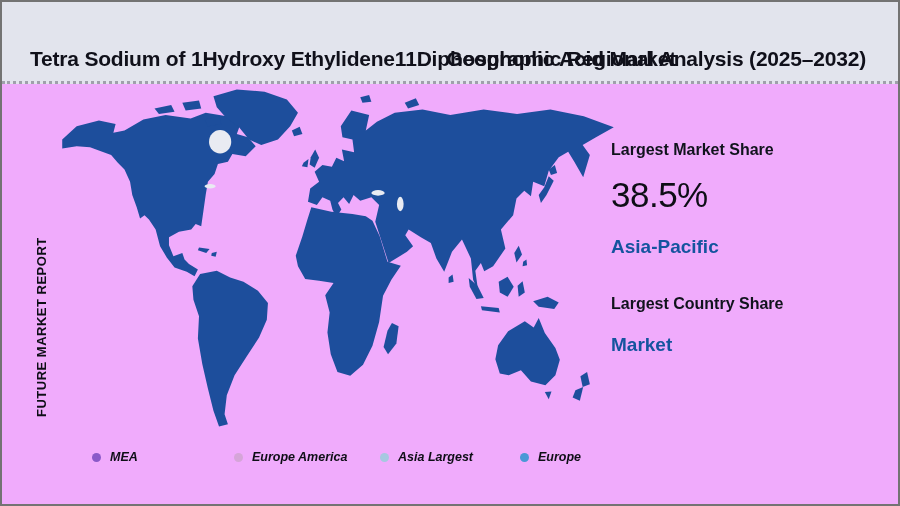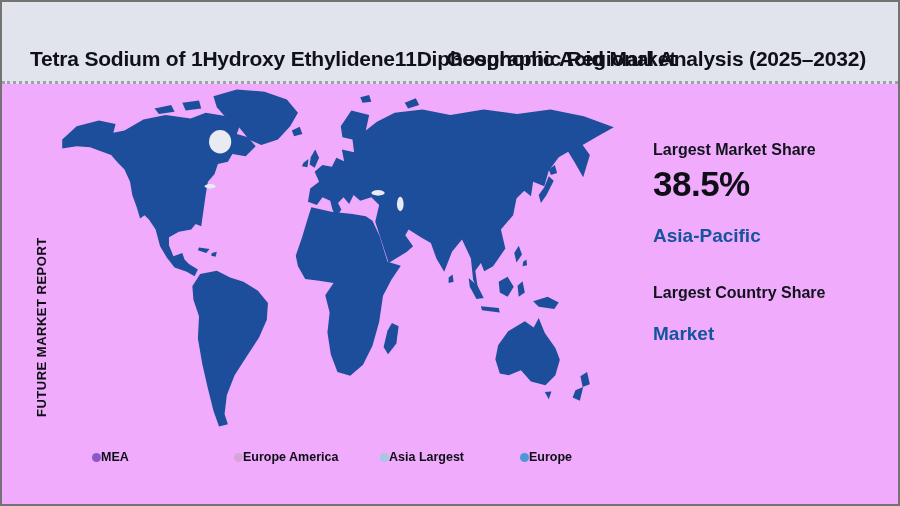--- a/index.html
+++ b/index.html
@@ -21,27 +21,27 @@
   .title-product{left:28px;}
   .title-analysis{right:32px;}
   .watermark{
     position:absolute;left:24px;top:238px;height:175px;width:30px;
     display:flex;align-items:center;justify-content:center;
     writing-mode:vertical-rl;transform:rotate(180deg);
     font-size:13px;font-weight:bold;color:#0e0e16;letter-spacing:0.5px;
     white-space:nowrap;
   }
   .map-wrap{position:absolute;left:58px;top:84px;width:556px;height:345px;}
-  .stats{position:absolute;left:651px;top:139px;width:240px;}
+  .stats{position:absolute;left:609px;top:139px;width:240px;}
   .stat{margin-bottom:37px;}
   .stat-label{font-size:16px;font-weight:bold;color:#10131c;}
-  .stat-value{font-size:35px;font-weight:bold;color:#0e0e16;margin-top:5px;letter-spacing:-0.5px;}
+  .stat-value{font-size:35px;font-weight:normal;color:#0e0e16;margin-top:16px;letter-spacing:-0.5px;}
   .stat-region{font-size:19px;font-weight:bold;margin-top:21px;}
   .legend{position:absolute;left:0;top:446px;width:100%;height:22px;}
-  .legend-item{position:absolute;display:flex;align-items:center;height:18px;}
+  .legend-item{position:absolute;display:flex;align-items:center;gap:9px;height:18px;font-style:italic;}
   .legend-dot{width:9px;height:9px;border-radius:50%;flex:0 0 auto;}
   .legend-label{font-size:12.5px;font-weight:bold;color:#0e0e16;white-space:nowrap;}
 </style>
 </head>
 <body>
 
 <div class="frame">
 
   <div class="header"></div>
 

